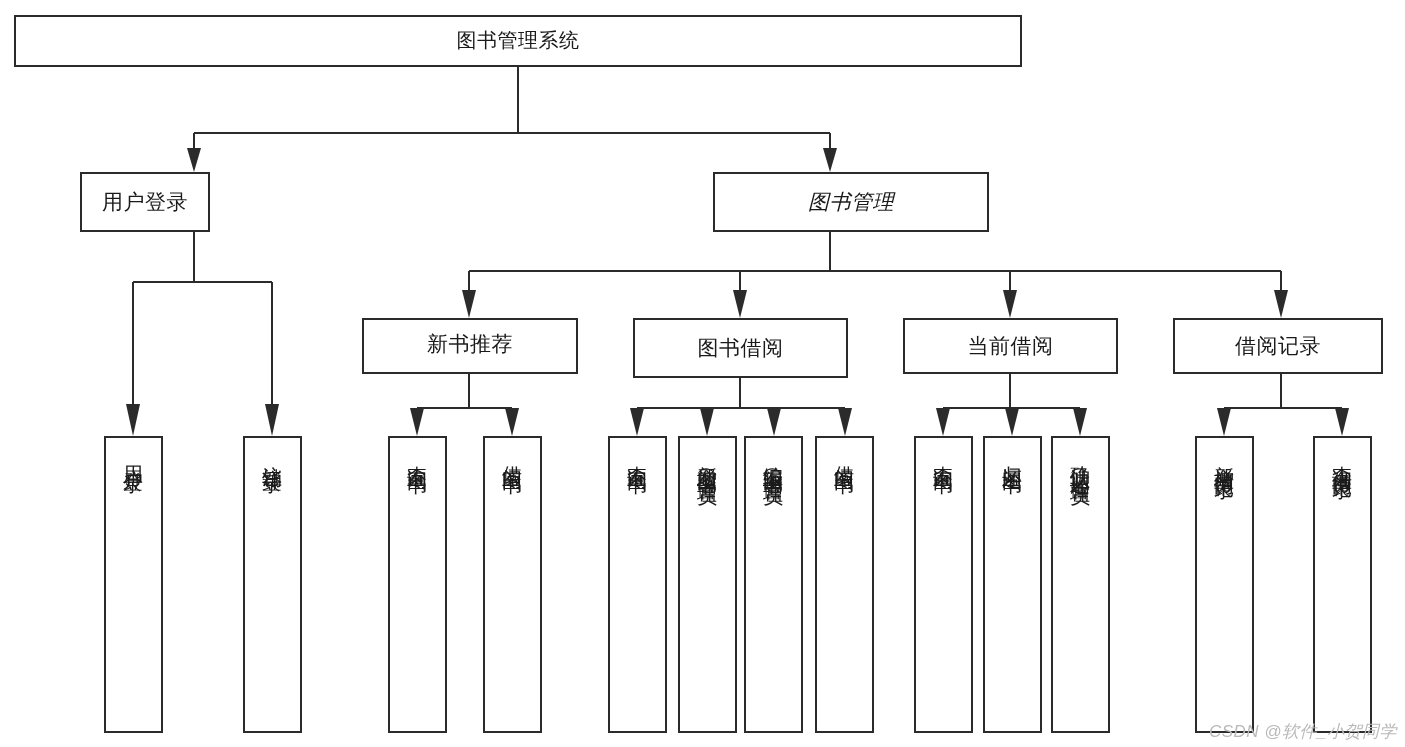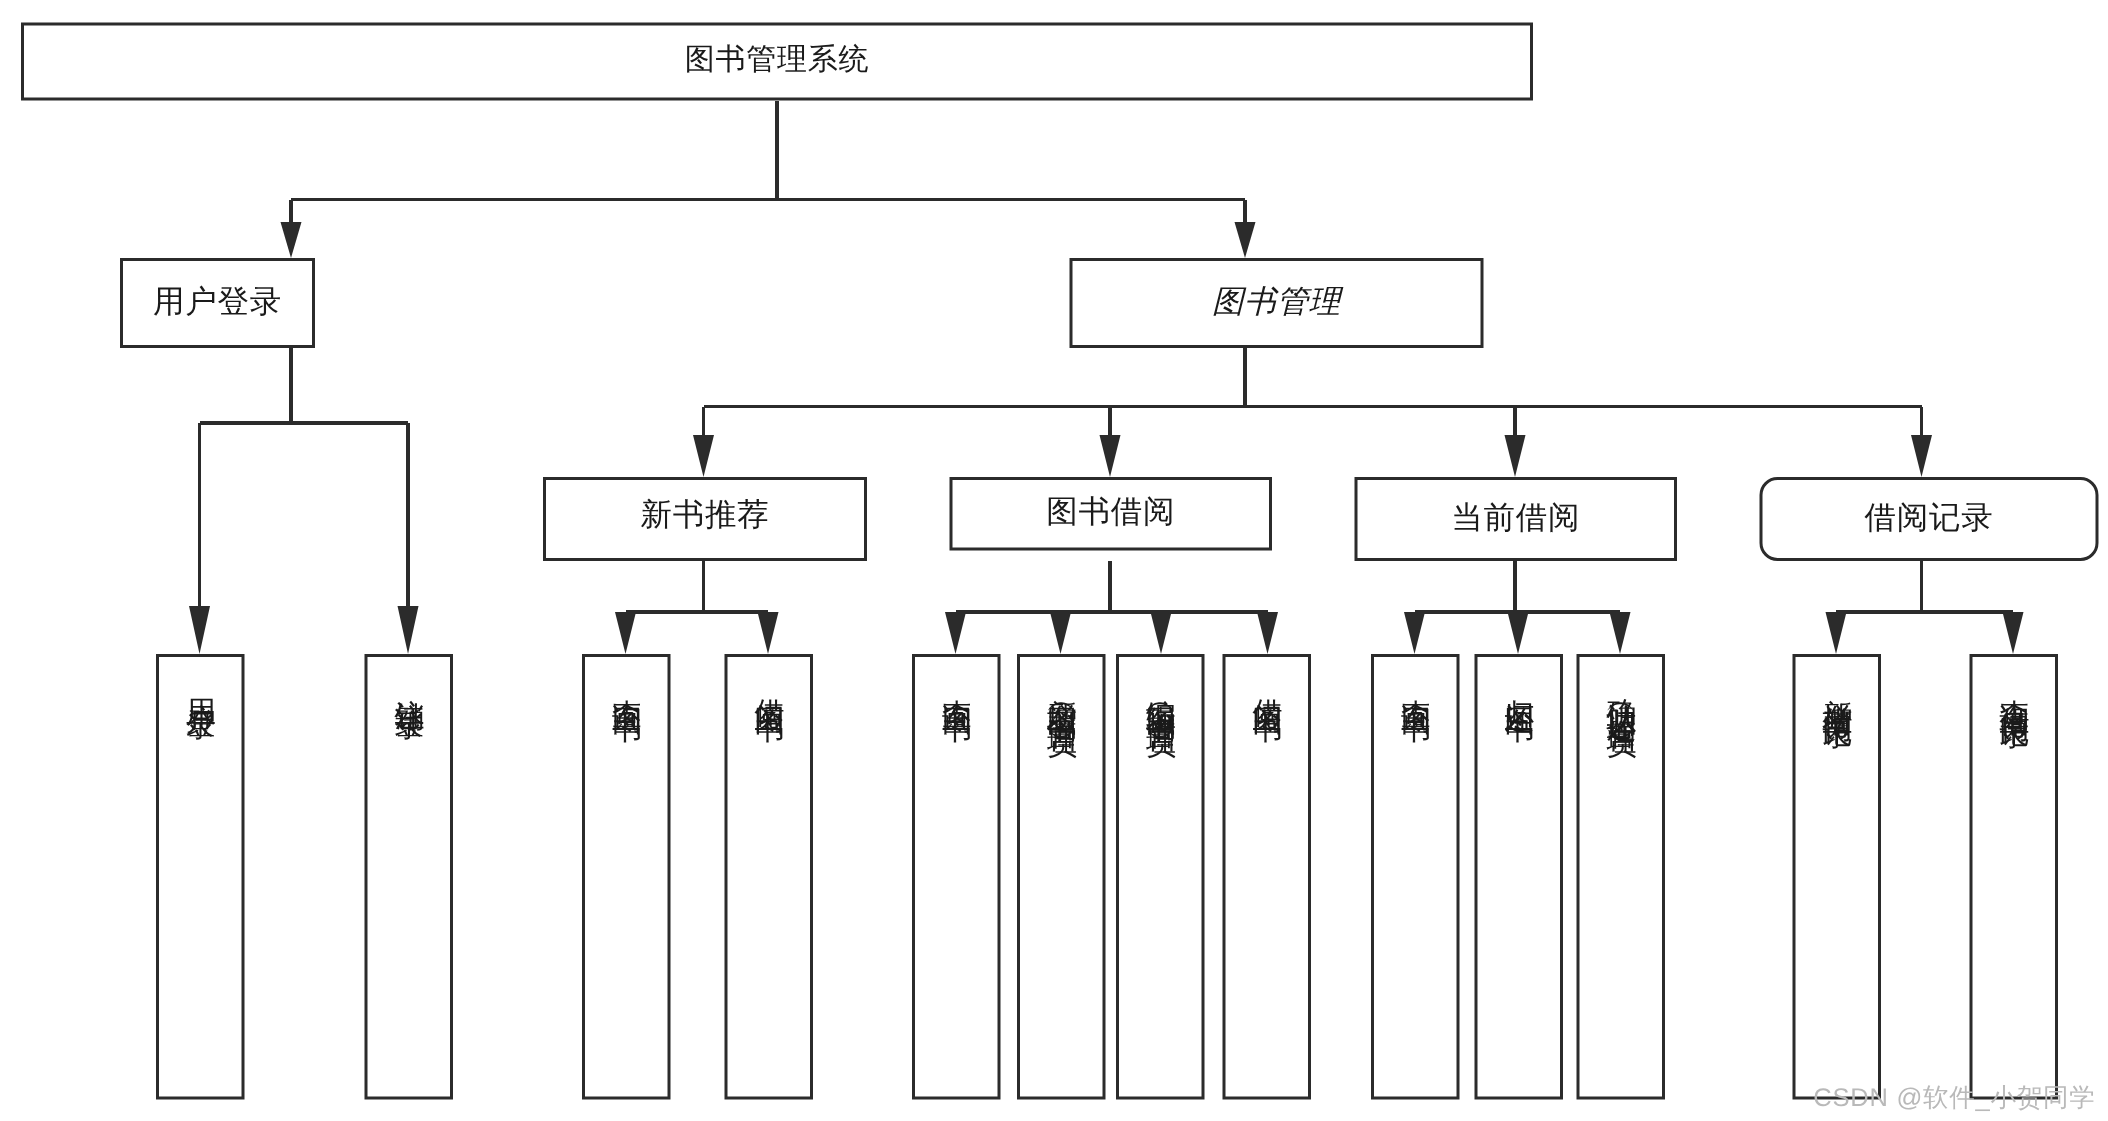--- a/index.html
+++ b/index.html
@@ -78,20 +78,21 @@
   
   #watermark {
     position: absolute;
     right: 8px;
     bottom: 4px;
     font-size: 17px;
     color: #b9b9b9;
     letter-spacing: 0.5px;
     user-select: none;
     white-space: nowrap;
+    font-style: italic;
   }
 </style>
 </head>
 <body>
 
 <div id="canvas">
 
   <svg id="wires" viewBox="0 0 1405 747">
 
     <line x1="518" y1="67" x2="518" y2="133"></line>
@@ -170,29 +171,29 @@
   </div>
 
   <div class="node horiz" style="left:713px; top:172px; width:276px; height:60px;font-style:italic;">
     <span class="node-label">图书管理</span>
   </div>
 
   <div class="node horiz" style="left:362px; top:318px; width:216px; height:56px;font-family:Liberation Mono, monospace;">
     <span class="node-label">新书推荐</span>
   </div>
 
-  <div class="node horiz" style="left:633px; top:318px; width:215px; height:49px;">
+  <div class="node horiz" style="left:633px; top:318px; width:215px; height:60px;">
     <span class="node-label">图书借阅</span>
   </div>
 
   <div class="node horiz" style="left:903px; top:318px; width:215px; height:56px;">
     <span class="node-label">当前借阅</span>
   </div>
 
-  <div class="node horiz" style="left:1173px; top:318px; width:226px; height:56px;border-radius:12px;">
+  <div class="node horiz" style="left:1173px; top:318px; width:210px; height:56px;">
     <span class="node-label">借阅记录</span>
   </div>
 
   <div class="node vert" style="left:104px; top:436px; width:59px; height:297px;">
     <span class="node-label">用户登录</span>
   </div>
 
   <div class="node vert" style="left:243px; top:436px; width:59px; height:297px;">
     <span class="node-label">注销登录</span>
   </div>

